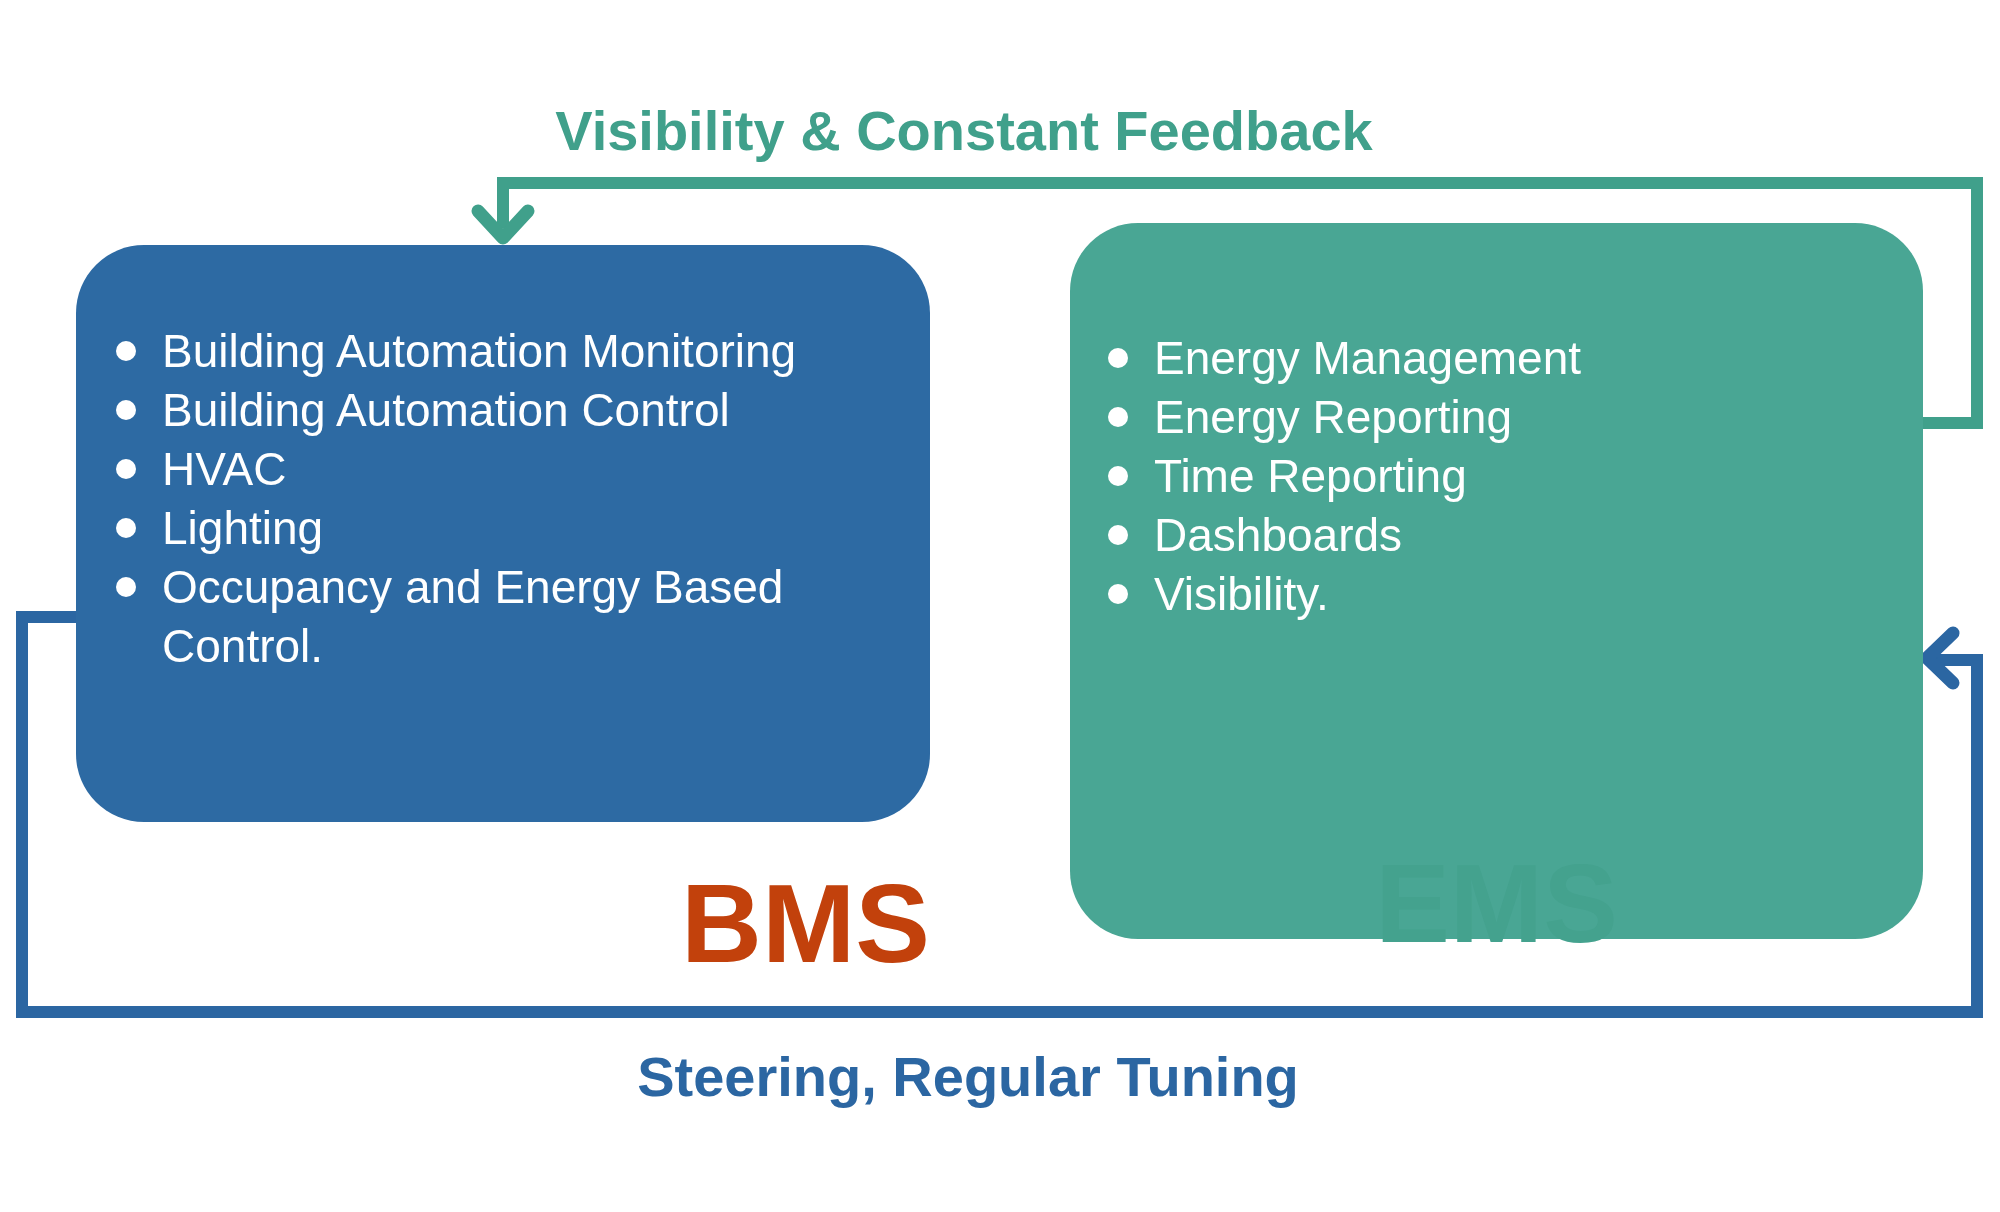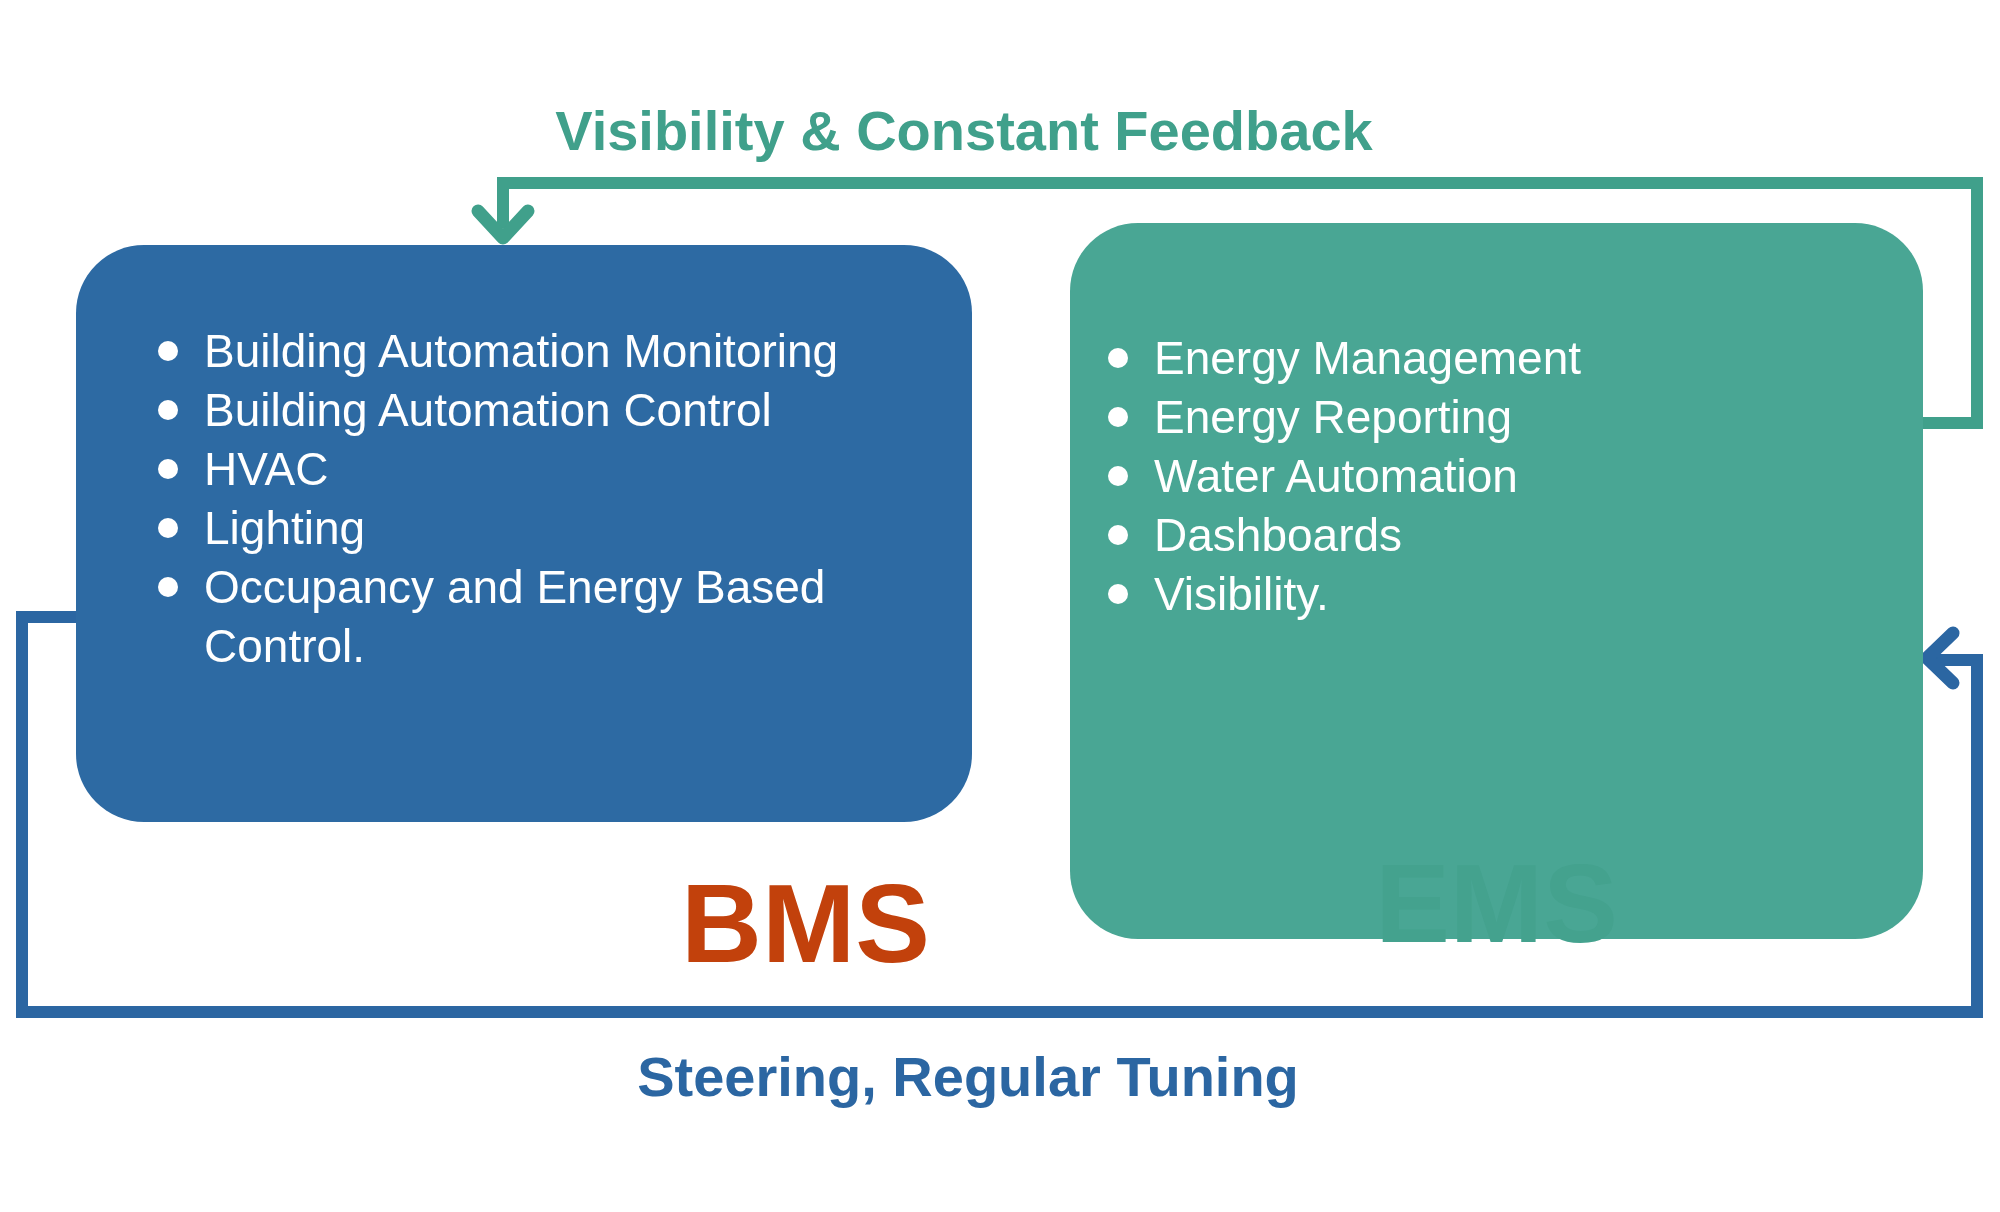--- a/index.html
+++ b/index.html
@@ -22,21 +22,21 @@
     position:absolute; left:468px; top:1044px; width:1000px;
     text-align:center;
     font-size:56px; font-weight:bold; color:#2b66a2;
   }
 
   .box {
     position:absolute;
     border-radius:68px;
     color:#ffffff;
   }
-  .bms-box { left:76px; top:245px; width:854px; height:577px; background:#2d6aa3;padding-left:42px; }
+  .bms-box { left:76px; top:245px; width:854px; height:577px; background:#2d6aa3; }
   .ems-box { left:1070px; top:223px; width:853px; height:716px; background:#49a694; }
 
   .box ul {
     list-style:none;
     margin:0;
     font-size:46px;
     line-height:59px;
     color:#ffffff;
   }
   .bms-box ul { padding:77px 50px 0 86px; }
@@ -80,21 +80,21 @@
       <li>HVAC</li>
       <li>Lighting</li>
       <li>Occupancy and Energy Based Control.</li>
     </ul>
   </div>
 
   <div class="box ems-box">
     <ul>
       <li>Energy Management</li>
       <li>Energy Reporting</li>
-      <li>Water Automation</li>
+      <li>Time Reporting</li>
       <li>Dashboards</li>
       <li>Visibility.</li>
     </ul>
   </div>
 
   <div class="big-title bms-title">BMS</div>
   <div class="big-title ems-title">EMS</div>
 
   <div class="bottom-label">Steering, Regular Tuning</div>
 

